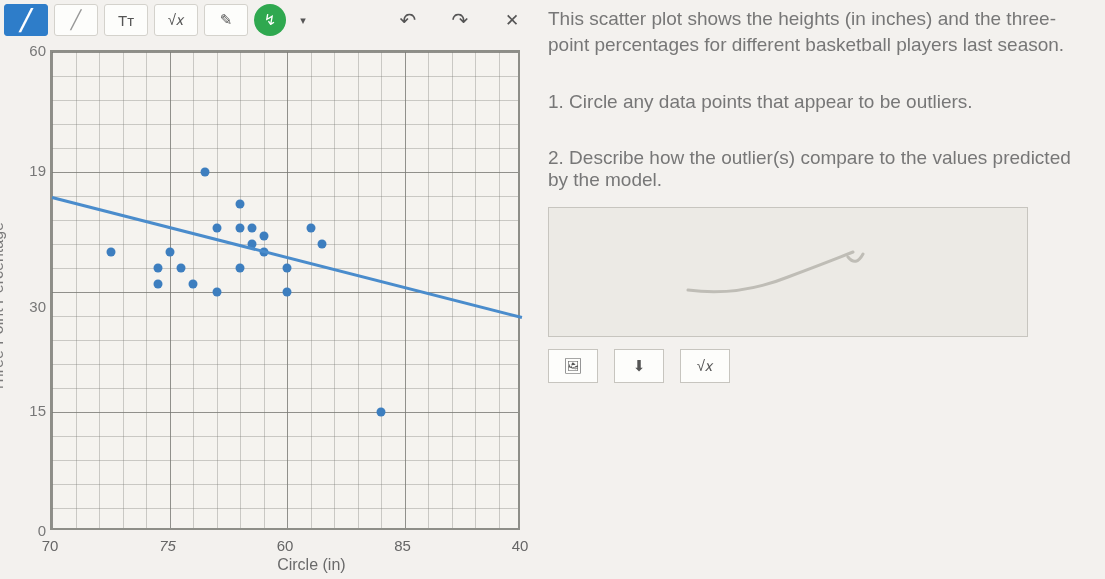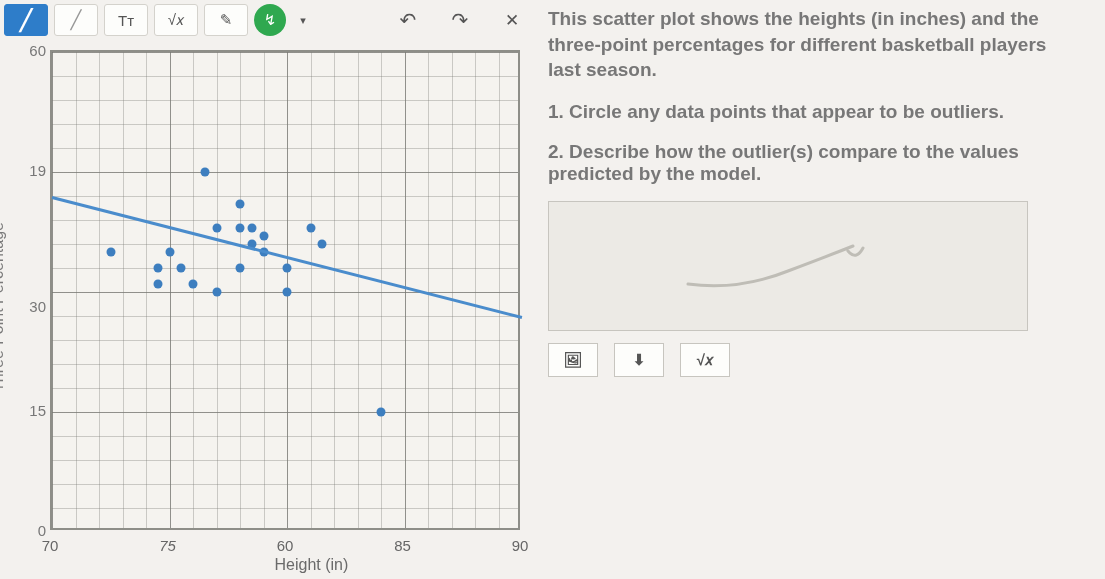--- a/index.html
+++ b/index.html
@@ -76,24 +76,23 @@
   .trend {
     position: absolute; width: 560px; height: 0;
     border-top: 3px solid #4a8ccc;
     transform-origin: left center;
   }
 
   
   .right-panel {
     flex: 1; padding: 6px 24px 8px 8px;
     color: #777;
-    font-weight: bold;
   }
   .prompt { font-size: 19px; line-height: 1.35; }
-  .q { margin-top: 18px; font-size: 19px; }
+  .q { margin-top: 34px; font-size: 19px; }
   .answer-box {
     margin-top: 16px; width: 480px; height: 130px;
     background: #eceae5; border: 1px solid #c7c5bf;
     display: flex; align-items: center; justify-content: center;
   }
   .scribble {
     width: 220px; height: 60px; position: relative;
   }
   .scribble svg { width: 100%; height: 100%; }
   .answer-tools {
@@ -141,21 +140,21 @@
           <span style="font-size:20px;">↷</span>
         </div>
         <div class="tool-btn ghost">
           <span style="font-size:17px;">✕</span>
         </div>
       </div>
     </div>
 
     <div class="chart-box">
       <div class="ylabel">Three-Point Percentage</div>
-      <div class="xlabel">Height (in)</div>
+      <div class="xlabel">Circle (in)</div>
       <div class="plot-frame" id="plot">
           <div class="dot" style="left: 58.75px; top: 200px;"></div>
           <div class="dot" style="left: 105.75px; top: 216px;"></div>
           <div class="dot" style="left: 105.75px; top: 232px;"></div>
           <div class="dot" style="left: 117.5px; top: 200px;"></div>
           <div class="dot" style="left: 129.25px; top: 216px;"></div>
           <div class="dot" style="left: 141px; top: 232px;"></div>
           <div class="dot" style="left: 152.75px; top: 120px;"></div>
           <div class="dot" style="left: 164.5px; top: 240px;"></div>
           <div class="dot" style="left: 164.5px; top: 176px;"></div>
@@ -175,21 +174,21 @@
         </div>
     <div class="y-tick" style="top: 488px;">0</div>
         <div class="y-tick" style="top: 368px;">15</div>
         <div class="y-tick" style="top: 264px;">30</div>
         <div class="y-tick" style="top: 128px;">19</div>
         <div class="y-tick" style="top: 8px;">60</div>
         <div class="x-tick" style="left: 46px;">70</div>
         <div class="x-tick" style="left: 163.5px; font-style: italic;">75</div>
         <div class="x-tick" style="left: 281px;">60</div>
         <div class="x-tick" style="left: 398.5px;">85</div>
-        <div class="x-tick" style="left: 516px;">90</div>
+        <div class="x-tick" style="left: 516px;">40</div>
       </div>
   </div>
 
   <div class="right-panel">
     <p class="prompt">This scatter plot shows the heights (in inches) and the three-point percentages for different basketball players last season.</p>
     <p class="q">1. Circle any data points that appear to be outliers.</p>
     <p class="q">2. Describe how the outlier(s) compare to the values predicted by the model.</p>
 
     <div class="answer-box">
       <div class="scribble">

